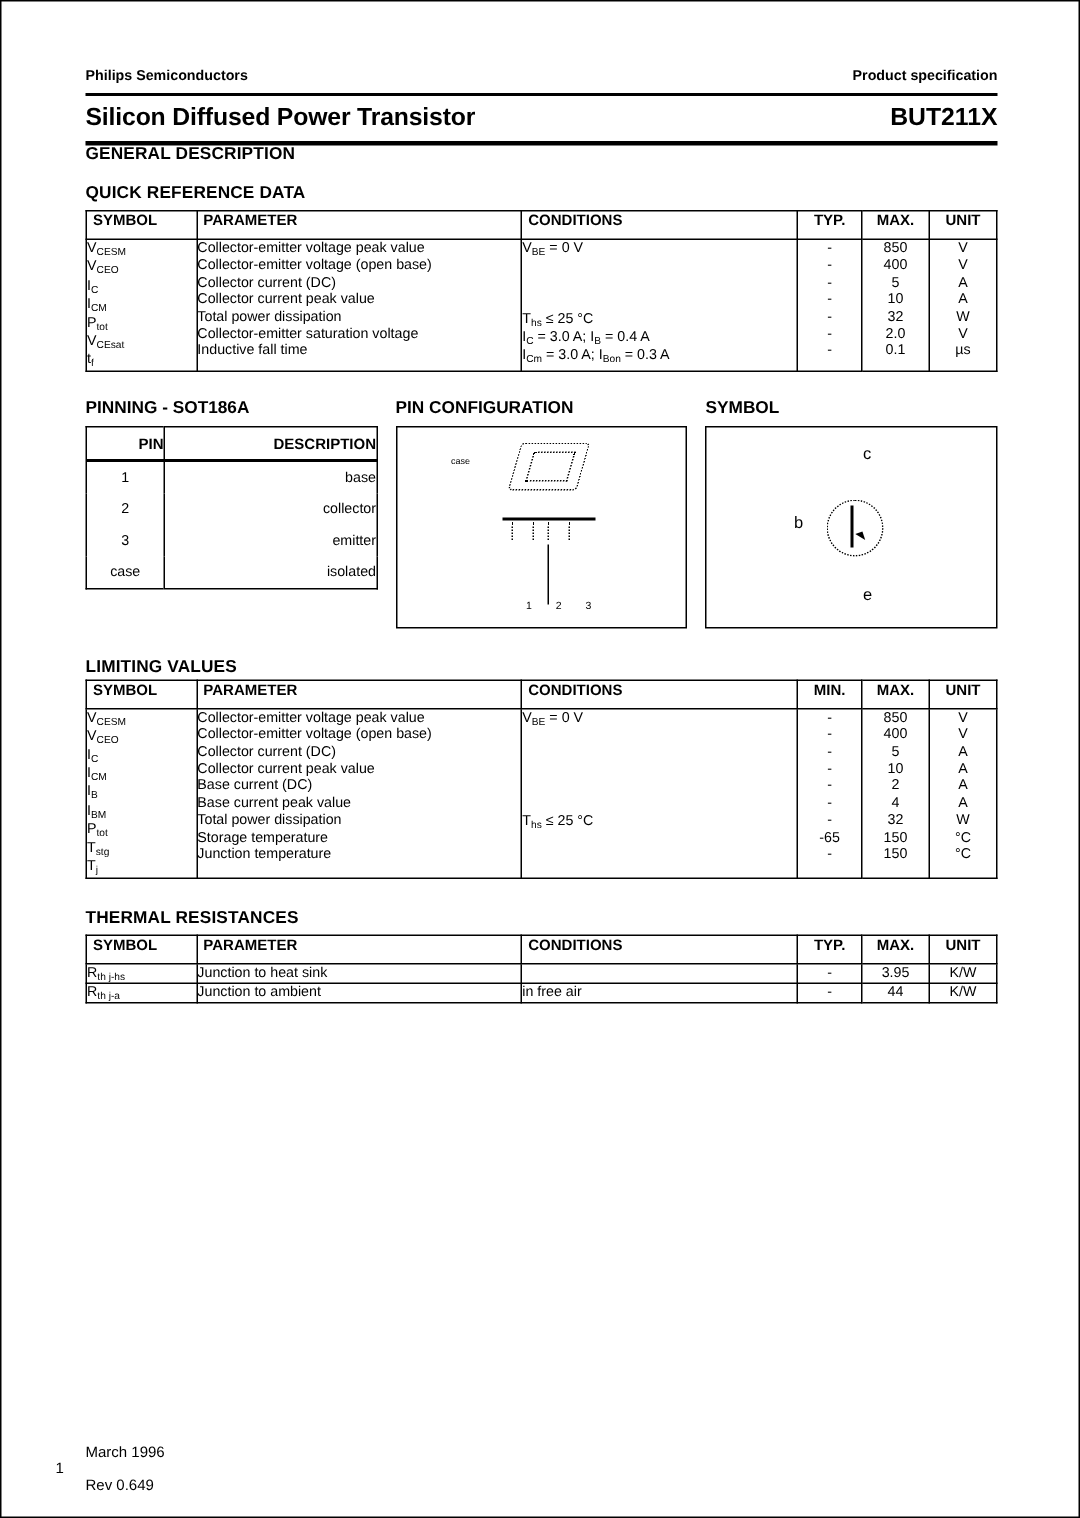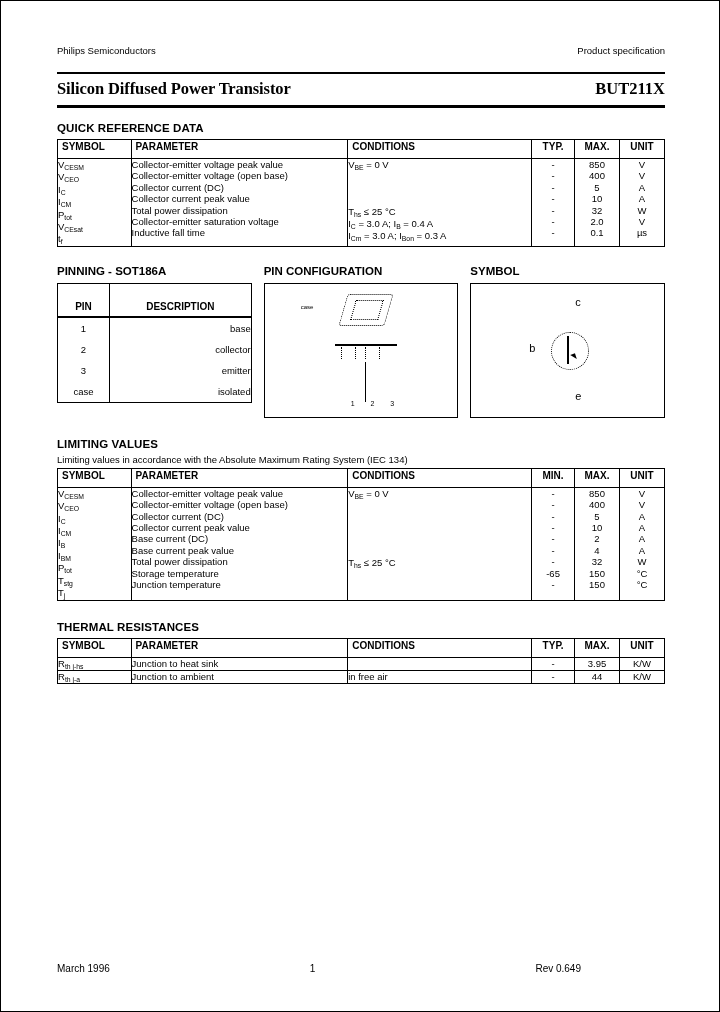--- a/index.html
+++ b/index.html
@@ -26,30 +26,30 @@
     top: 44px;
     width: 608px;
   }
 
   
   .hdr-line1 {
     display: flex;
     justify-content: space-between;
     align-items: baseline;
     font-size: 9.5px;
-    padding-bottom: 16px;
+    padding-bottom: 6px;
+    font-weight: bold;
   }
   .rule-thin { border-top: 2px solid #000; }
   .rule-thick { border-top: 3px solid #000; }
   .hdr-title-row {
     display: flex;
     justify-content: space-between;
     align-items: flex-end;
     padding: 5px 0 6px 0;
-    font-family: Liberation Serif, serif;
   }
   .hdr-title {
     font-size: 16.5px;
     font-weight: bold;
     letter-spacing: -0.1px;
   }
   .hdr-part {
     font-size: 16.5px;
     font-weight: bold;
   }
@@ -118,22 +118,23 @@
   }
   table.pint {
     border-collapse: collapse;
     width: 100%;
     border: 1px solid #000;
     table-layout: fixed;
   }
   table.pint th {
     font-size: 10px;
     font-weight: bold;
-    padding: 17px 0 4px 0;
+    padding: 6px 0 4px 0;
     border-bottom: 2px solid #000;
+    text-align: right;
   }
   table.pint th.c1 { width: 52px; border-right: 1px solid #000; }
   table.pint td {
     font-size: 9.5px;
     padding: 5px 0 5px 0;
   }
   table.pint td.c1 { text-align: center; border-right: 1px solid #000; }
   table.pint td.c2 { padding-left: 6px; text-align: right; }
   .gfxbox {
     border: 1px solid #000;
@@ -239,44 +240,46 @@
     border-left: 5px solid transparent;
     border-top: 6px solid #000;
     transform: rotate(-18deg);
   }
 
   
   .footer {
     position: absolute;
     left: 56px;
     top: 962px;
-    width: 524px;
+    width: 608px;
     display: flex;
     justify-content: space-between;
     font-size: 10px;
+    flex-direction: column;
   }
   .footer .mid { margin-left: -20px; }
 </style>
 </head>
 <body>
 
 <div class="page">
   <div class="content">
 
     <div class="hdr-line1">
       <span>Philips Semiconductors</span>
       <span>Product specification</span>
     </div>
     <div class="rule-thin"></div>
     <div class="hdr-title-row">
       <span class="hdr-title">Silicon Diffused Power Transistor</span>
       <span class="hdr-part">BUT211X</span>
     </div>
     <div class="rule-thick"></div>
 
+    <h2 class="sec sec-gap-top">GENERAL DESCRIPTION</h2>
 
     <h2 class="sec" style="margin-top:14px;">QUICK REFERENCE DATA</h2>
     <table class="dt">
       <colgroup>
         <col style="width:72px">
           <col style="width:212px">
           <col style="width:180px">
         <col style="width:42px">
           <col style="width:44px">
           <col style="width:44px">
@@ -424,21 +427,20 @@
           <span class="sym-b">b</span>
           <span class="sym-e">e</span>
           <span class="sym-circle"></span>
           <span class="sym-bar"></span>
           <span class="sym-arrow"></span>
         </div>
       </div>
     </div>
 
     <h2 class="sec" style="margin-top:20px;">LIMITING VALUES</h2>
-    <p class="subpara">Limiting values in accordance with the Absolute Maximum Rating System (IEC 134)</p>
     <table class="dt" style="margin-top:2px;">
       <colgroup>
         <col style="width:72px">
           <col style="width:212px">
           <col style="width:180px">
         <col style="width:42px">
           <col style="width:44px">
           <col style="width:44px">
       </colgroup>
       <thead>

